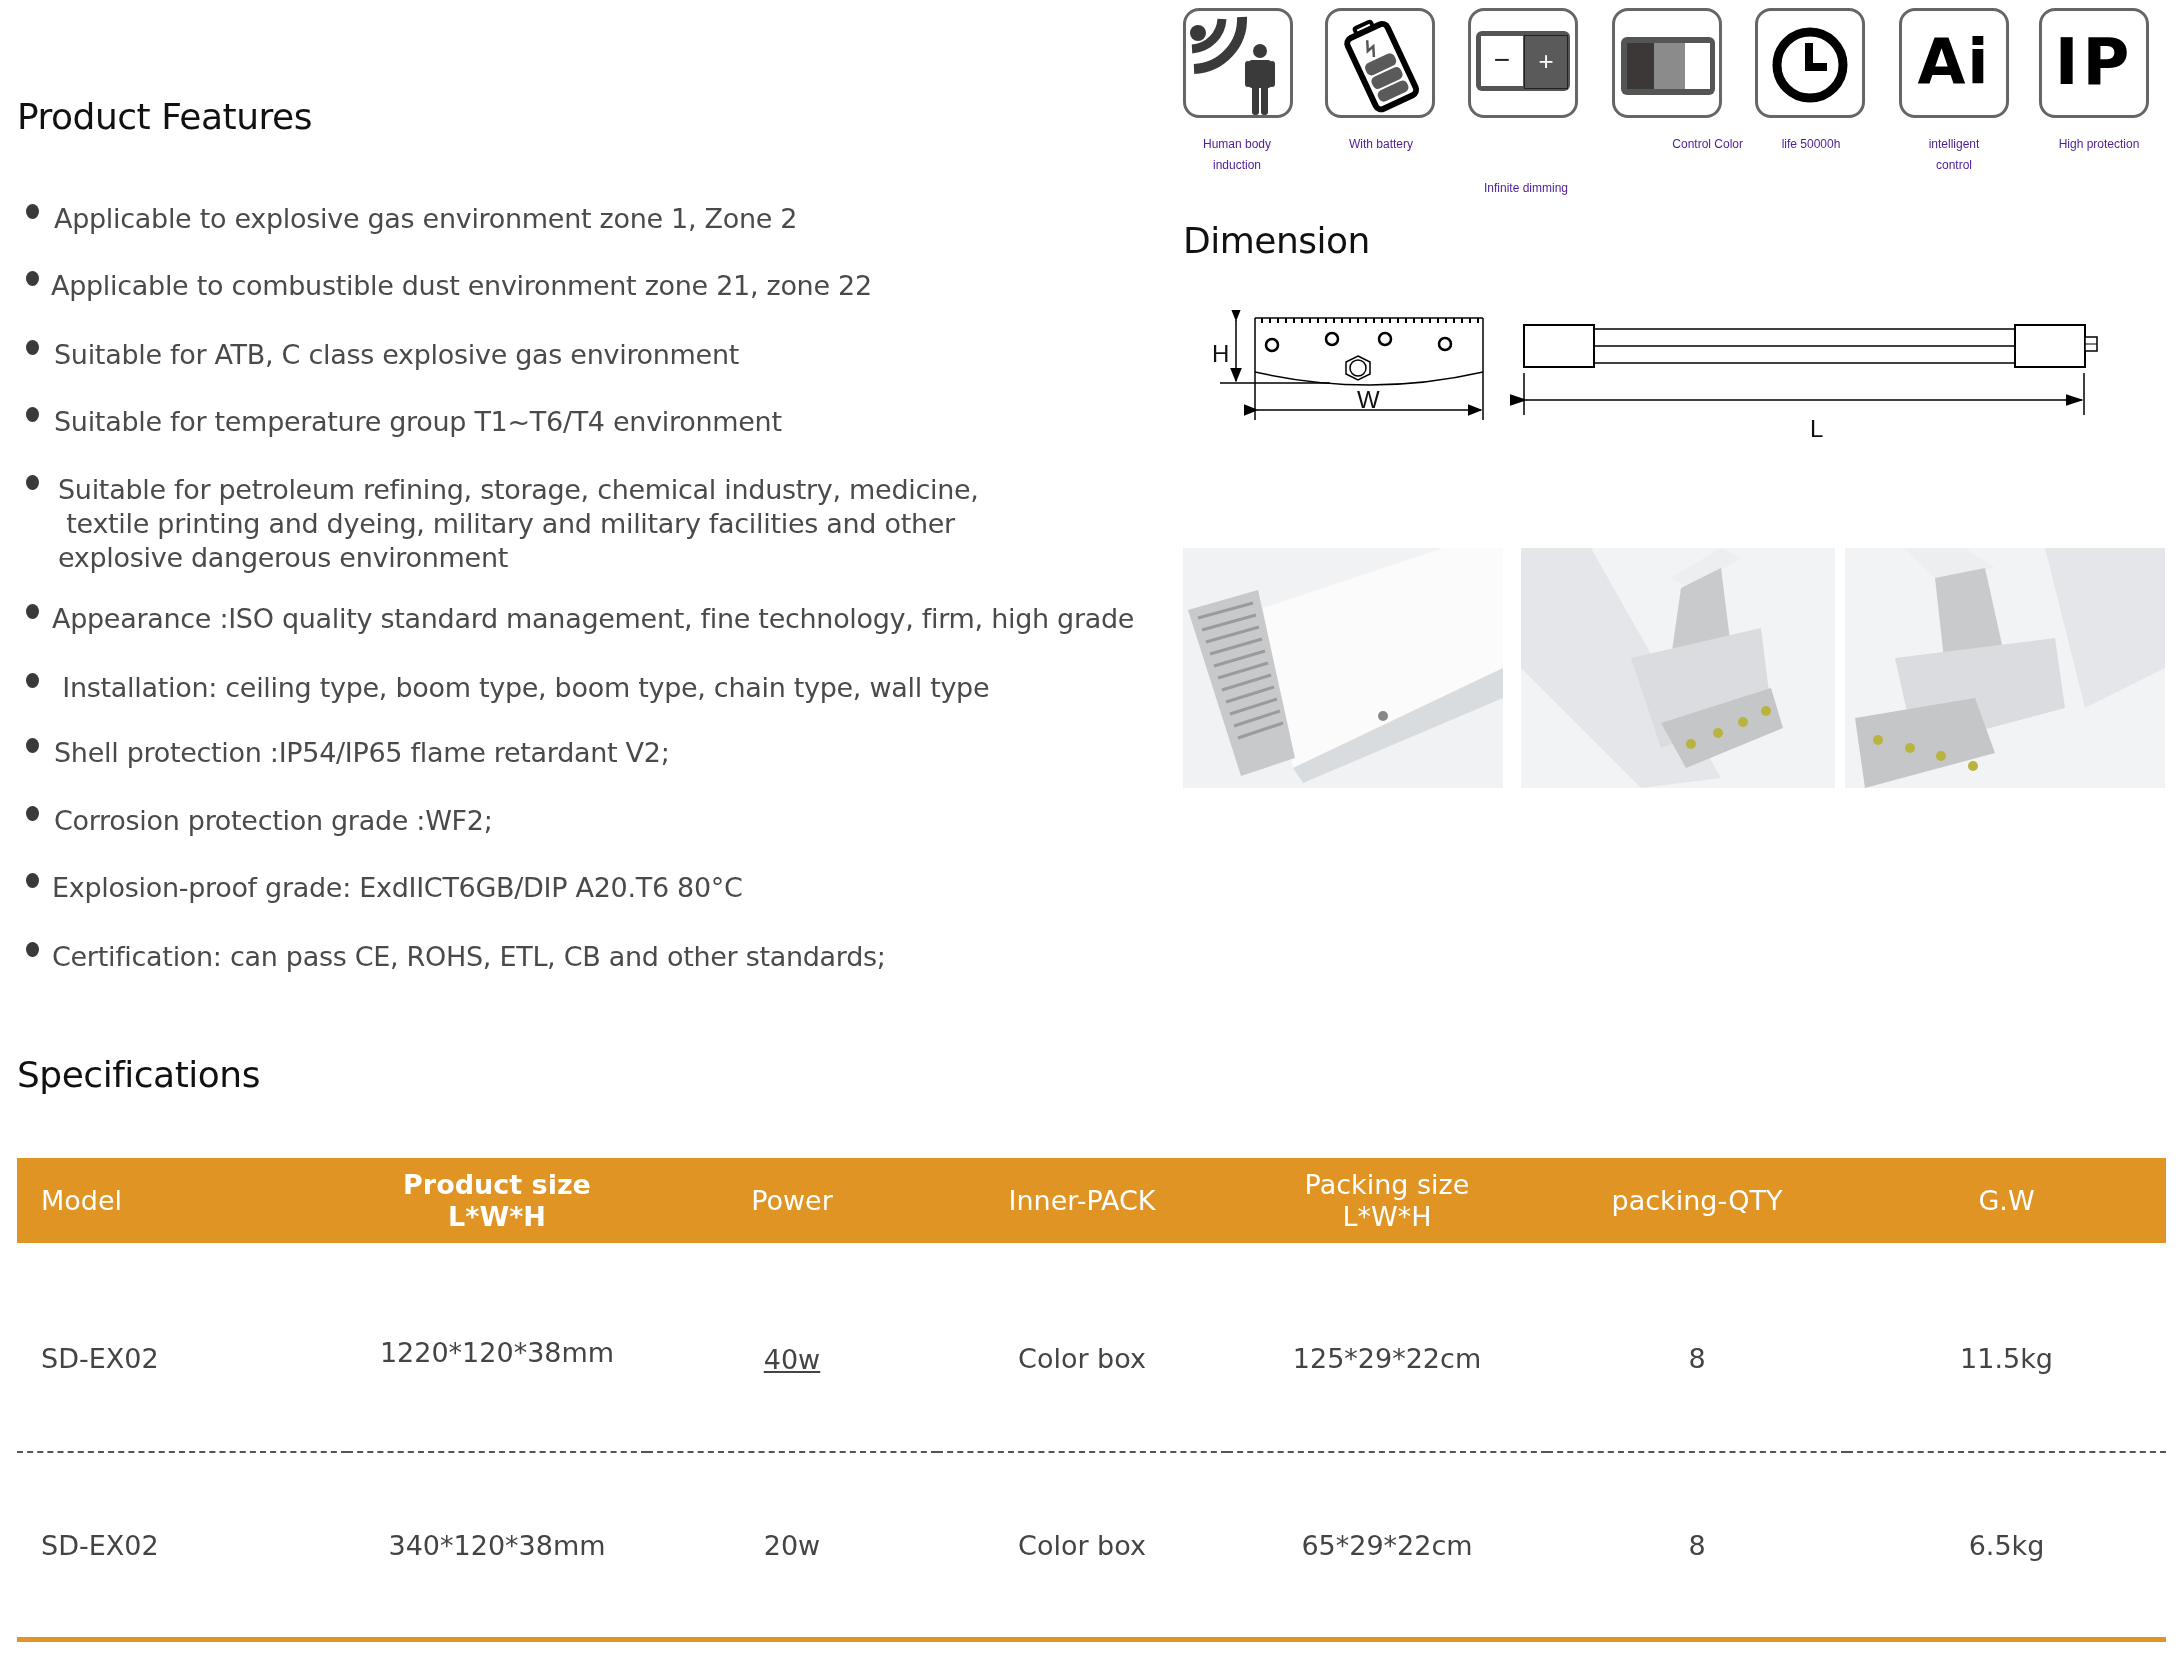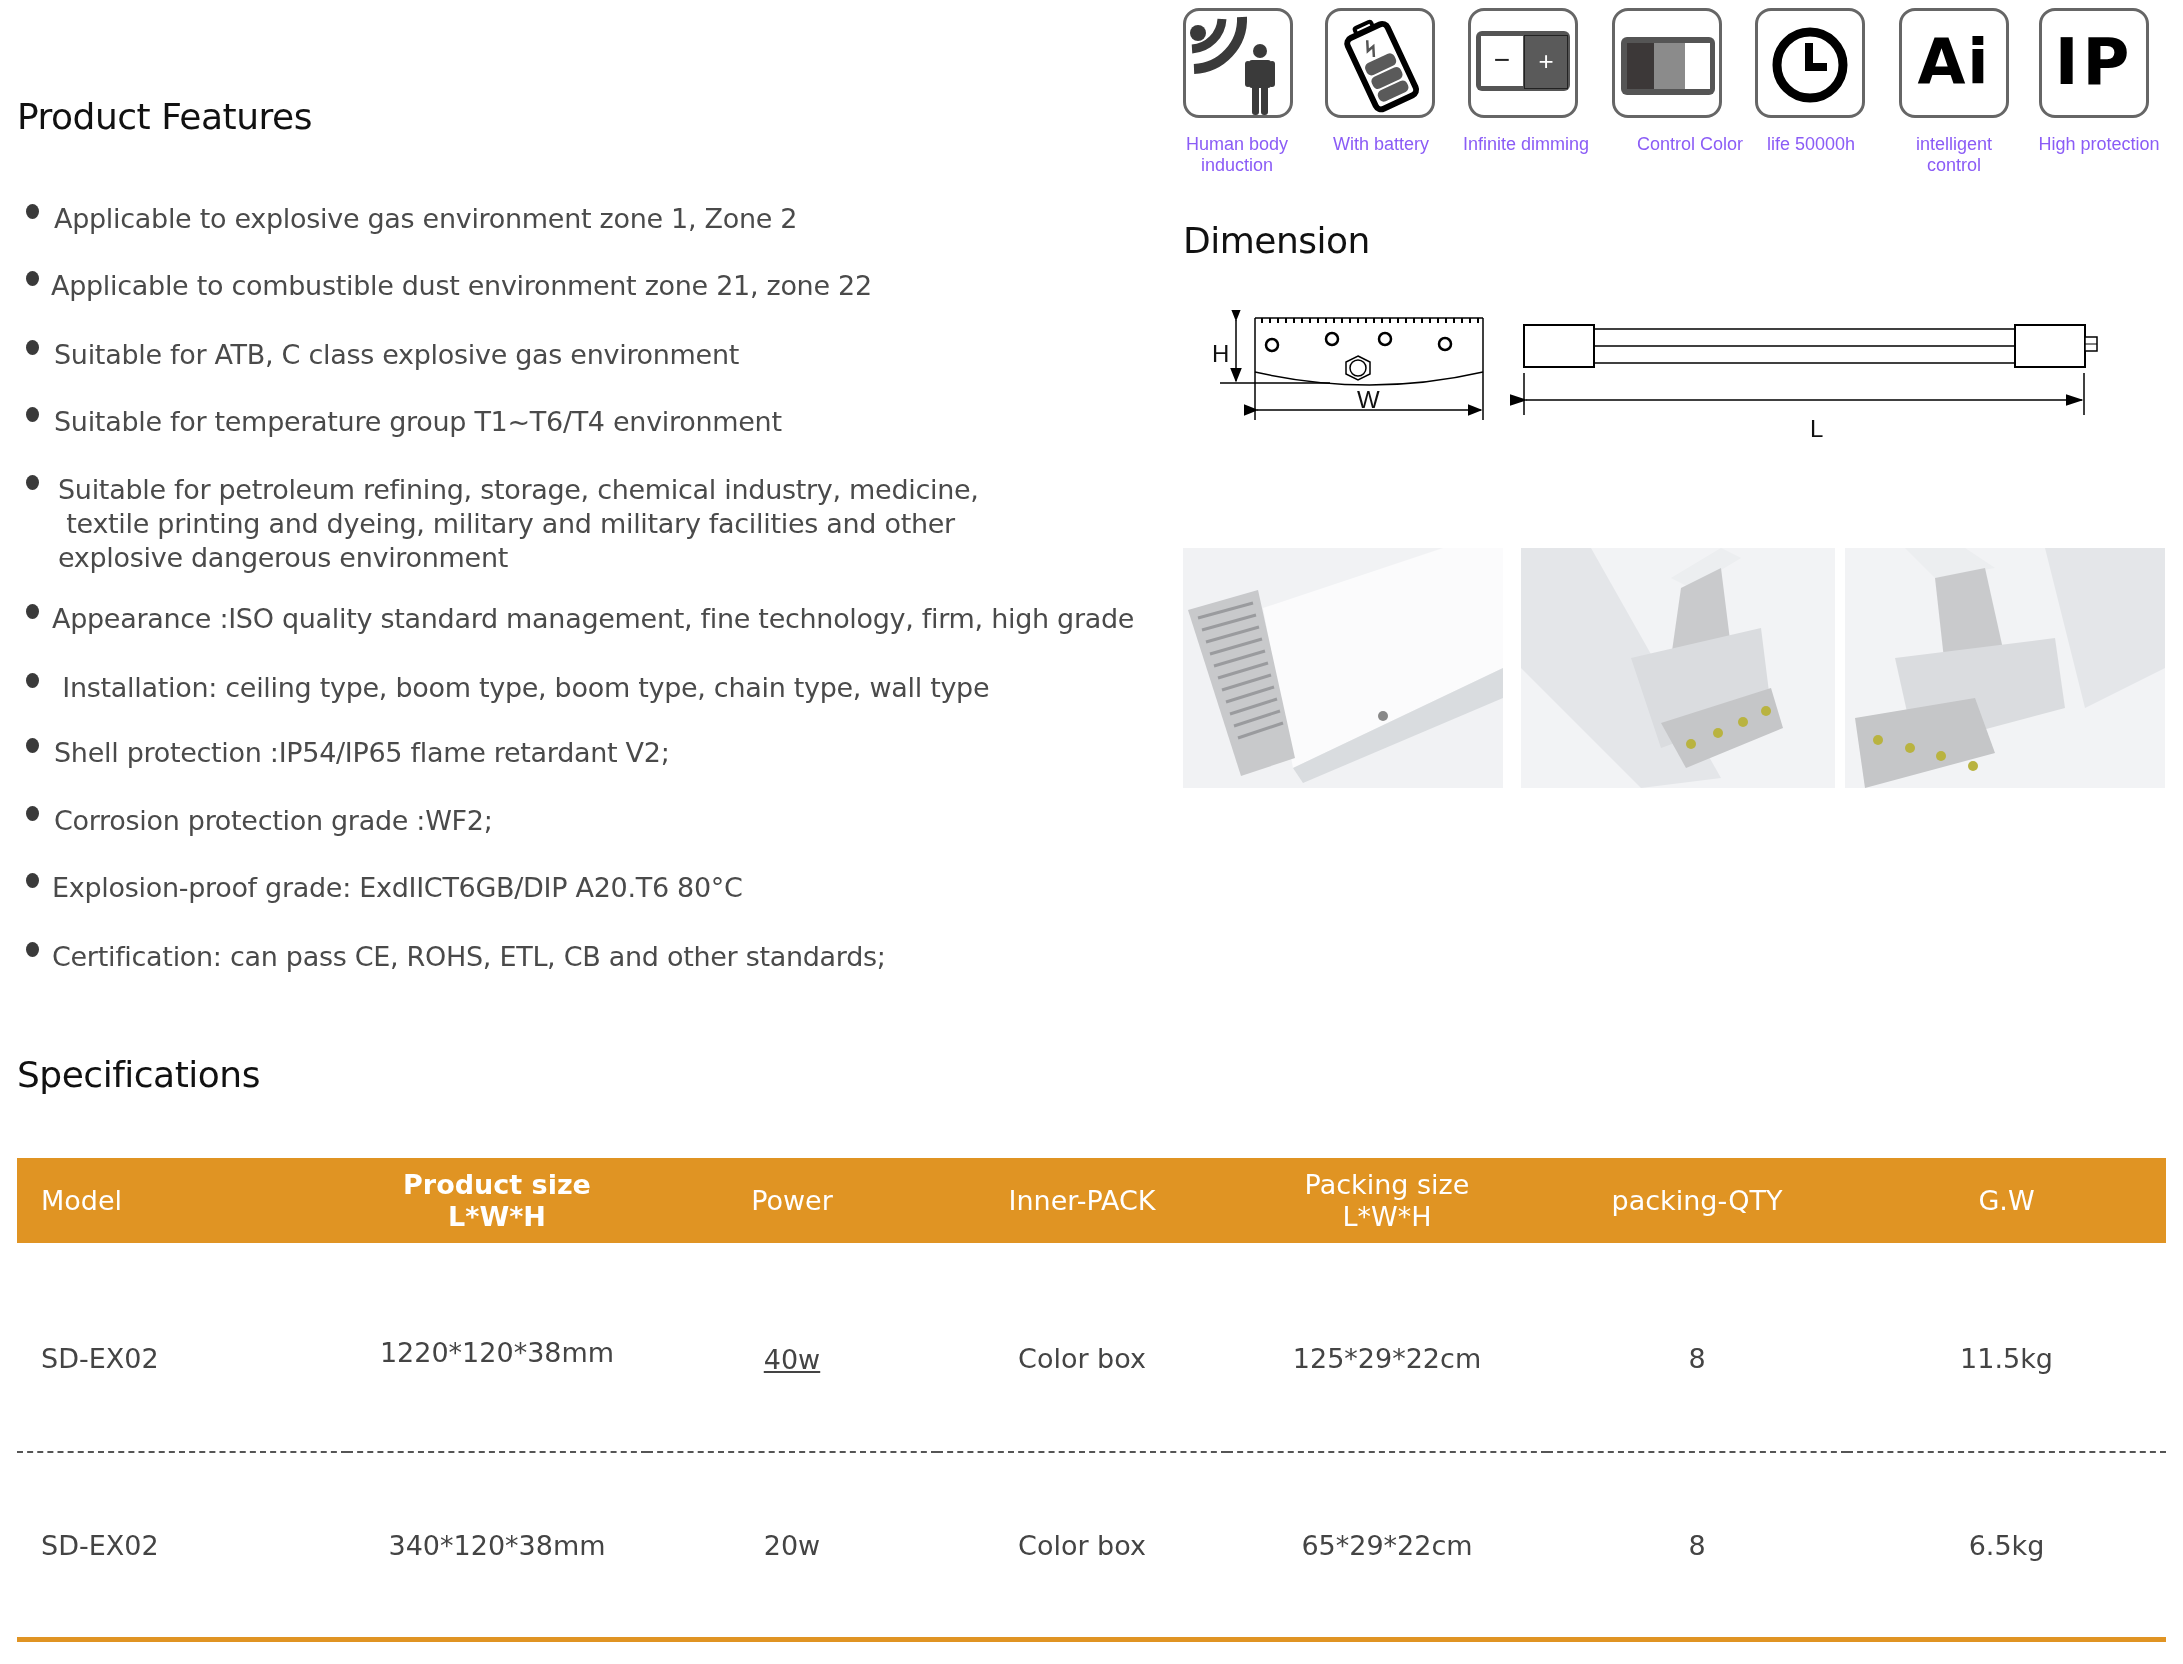--- a/index.html
+++ b/index.html
@@ -3,21 +3,21 @@
 <meta charset="utf-8">
 <style>
   html, body { margin:0; padding:0; background:#ffffff; }
   body { width:2183px; height:1664px; position:relative; overflow:hidden; font-family:"Liberation Sans", sans-serif; color:#333; }
   .abs { position:absolute; }
   .h-title { font-family:"DejaVu Sans", sans-serif; font-size:36px; color:#111; letter-spacing:-0.5px; white-space:nowrap; }
   .feat { position:absolute; left:24px; font-family:"DejaVu Sans", sans-serif; font-size:27px; color:#4a4a4a; line-height:34px; letter-spacing:-0.3px; }
   .feat .dot { position:absolute; left:2px; top:14px; width:13px; height:15px; border-radius:50%; background:#3a3a3a; }
   .feat .txt { position:absolute; left:30px; top:12px; white-space:pre; }
   .icon-box { position:absolute; top:8px; width:110px; height:110px; border:3px solid #666; border-radius:16px; box-sizing:border-box; background:#fff; overflow:hidden; }
-  .icon-label { position:absolute; top:134px; width:150px; text-align:center; font-family:"Liberation Sans", sans-serif; font-size:18px; color:#8b5cf6; line-height:21px; }
+  .icon-label { position:absolute; top:134px; width:150px; text-align:center; font-family:"Liberation Sans", sans-serif; font-size:12px; color:#4c1d95; line-height:21px; }
   .photo { position:absolute; top:548px; height:240px; overflow:hidden; background:#eeeff1; }
   table.spec { position:absolute; left:17px; top:1158px; width:2149px; border-collapse:collapse; font-family:"DejaVu Sans", sans-serif; }
   table.spec th { background:#e09423; color:#fff; font-weight:normal; font-size:27px; height:85px; line-height:32px; padding:0; }
   table.spec td { font-size:27px; color:#444; height:184px; padding:0; }
   table.spec tr.row1 td { border-bottom:2px dashed #555; }
   table.spec tr.row2 td { border-bottom:5px solid #e09423; }
   .c-left { text-align:left; padding-left:24px !important; }
   .c-center { text-align:center; }
 </style>
 </head>
@@ -131,21 +131,21 @@
     <div style="position:absolute;left:0;top:14px;width:104px;text-align:center;font-family:'DejaVu Sans',sans-serif;font-weight:bold;font-size:62px;color:#000;letter-spacing:2px;">Ai</div>
   </div>
 
   <div class="icon-box" style="left:2039px;">
     <div style="position:absolute;left:0;top:14px;width:104px;text-align:center;font-family:'DejaVu Sans',sans-serif;font-weight:bold;font-size:64px;color:#000;letter-spacing:4px;">IP</div>
   </div>
 
   <div class="icon-label" style="left:1162px;white-space:pre-line;">Human body
 induction</div>
   <div class="icon-label" style="left:1306px;">With battery</div>
-  <div class="icon-label" style="left:1449px;width:154px;">Infinite dimming</div>
+  <div class="icon-label" style="left:1449px;width:154px;margin-top:44px;">Infinite dimming</div>
   <div class="icon-label" style="left:1593px;text-align:right;">Control Color</div>
   <div class="icon-label" style="left:1736px;">life 50000h</div>
   <div class="icon-label" style="left:1879px;white-space:pre-line;">intelligent
 control</div>
   <div class="icon-label" style="left:2024px;">High protection</div>
 </div>
 
 <div class="abs h-title" style="left:1183px;top:220px;">Dimension</div>
 
 <div class="abs" style="left:1200px;top:310px;width:300px;height:120px;">

